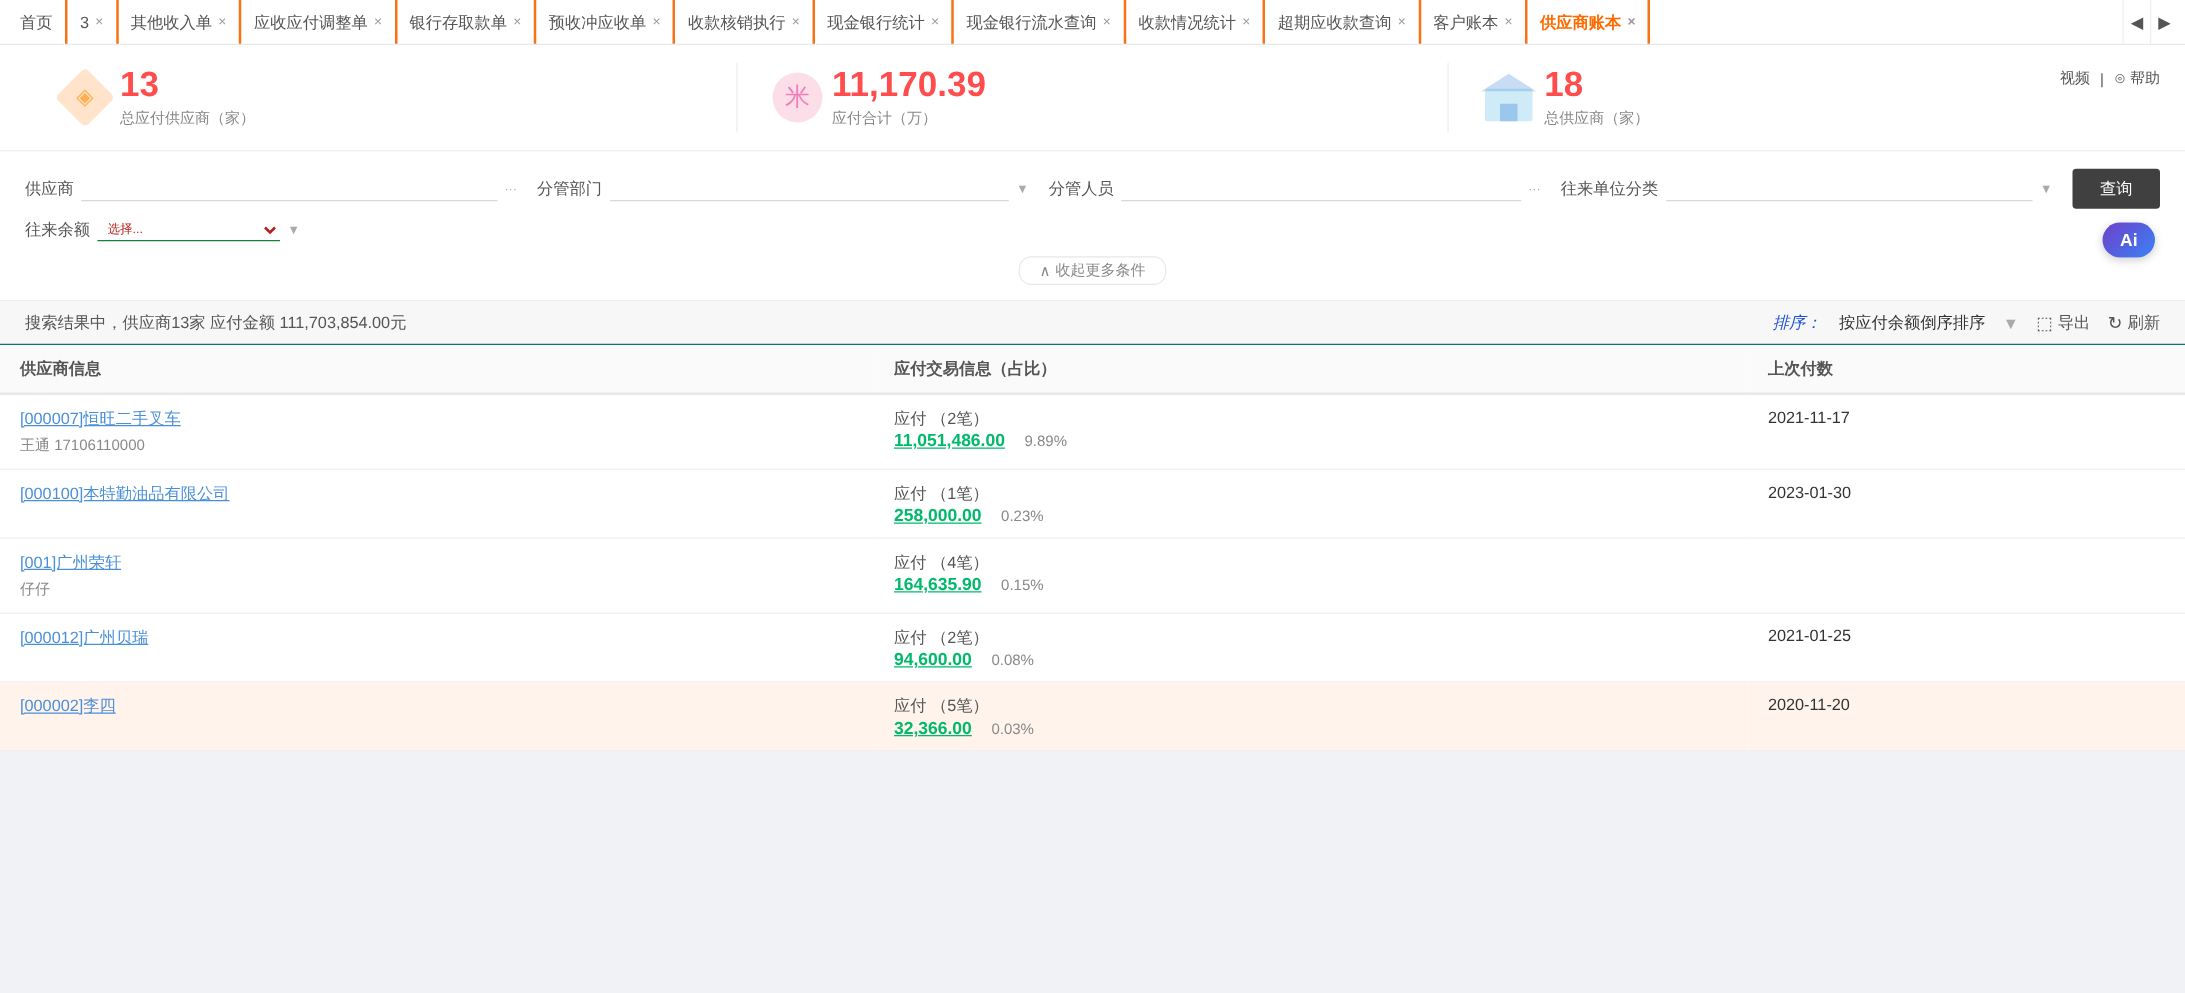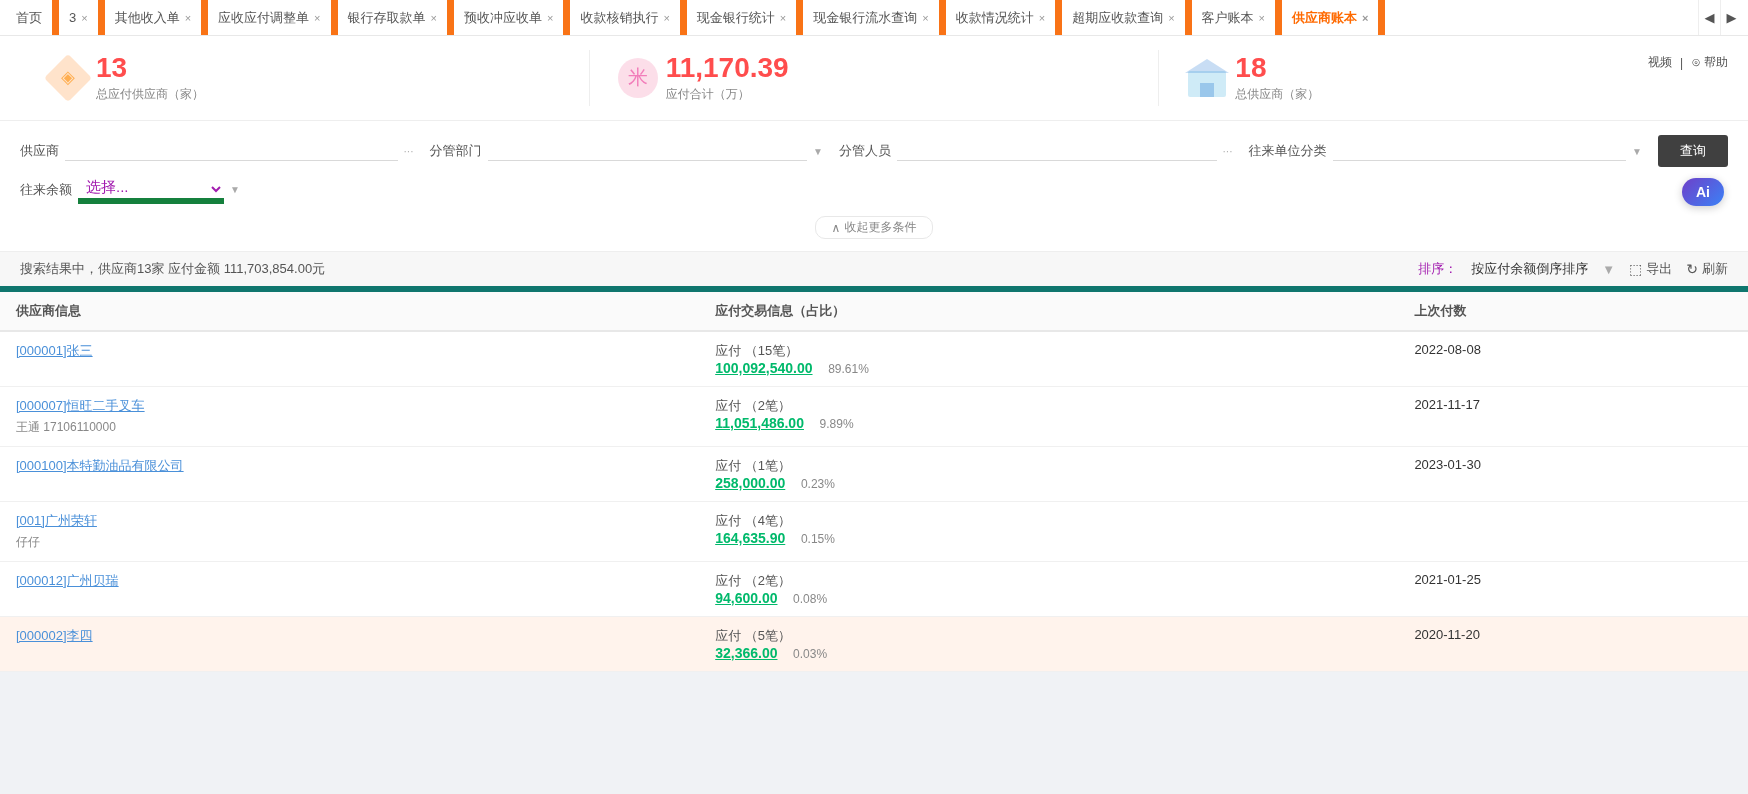--- a/index.html
+++ b/index.html
@@ -17,21 +17,21 @@
     }
     .nav-tab {
       display: flex;
       align-items: center;
       padding: 0 10px;
       height: 36px;
       white-space: nowrap;
       cursor: pointer;
       font-size: 13px;
       color: #555;
-      border-right: 7px solid #f97316;
+      border-right: 2px solid #f97316;
       flex-shrink: 0;
     }
     .nav-tab.active { color: #ff6a00; font-weight: bold; }
     .nav-tab .close-icon { margin-left: 5px; color: #999; font-size: 11px; cursor: pointer; }
     .nav-nav-arrows {
       display: flex;
       align-items: center;
       margin-left: auto;
       flex-shrink: 0;
     }
@@ -112,25 +112,25 @@
       border-bottom: 1px solid #d9d9d9;
       outline: none;
       padding: 2px 4px;
       font-size: 13px;
       color: #333;
       min-width: 0;
     }
     .filter-select {
       flex: 1;
       border: none;
-      border-bottom: 6px solid #15803d;
+      border-bottom: 1px solid #15803d;
       outline: none;
       padding: 2px 4px;
-      font-size: 15px;
-      color: #a21caf;
+      font-size: 10px;
+      color: #b91c1c;
       background: transparent;
       cursor: pointer;
       min-width: 0;
     }
     .filter-dots { color: #aaa; font-size: 10px; cursor: pointer; flex-shrink: 0; }
     .filter-dropdown-icon { color: #aaa; font-size: 10px; flex-shrink: 0; }
     .btn-query {
       background: #404040;
       color: #fff;
       border: none;
@@ -154,26 +154,26 @@
       border-radius: 10px;
       background: #fff;
     }
 
     
     .results-bar {
       display: flex;
       align-items: flex-start;
       padding: 8px 20px;
       background: #f7f7f7;
-      border-bottom: 6px solid #0f766e;
+      border-bottom: 1px solid #0f766e;
       font-size: 13px;
       color: #555;
       gap: 8px;
     }
-    .results-bar .sort-label { color: #a21caf; }
+    .results-bar .sort-label { color: #1d4ed8; font-style: italic; }
     .results-bar .sort-value { color: #333; cursor: pointer; }
     .results-actions {
       margin-left: auto;
       display: flex; align-items: center; gap: 14px;
     }
     .action-btn {
       display: flex; align-items: center; gap: 4px;
       color: #555; cursor: pointer; font-size: 13px;
     }
     .action-icon { font-size: 14px; }
@@ -383,33 +383,20 @@
   <table class="data-table">
     <thead>
       <tr>
         <th>供应商信息</th>
         <th>应付交易信息（占比）</th>
         <th>上次付数</th>
       </tr>
     </thead>
     <tbody id="table-body">
 
-    <tr>
-          <td style="width: 40%;"><span class="supplier-link">[000001]张三</span></td>
-          <td style="width: 40%;">
-      <div>
-        <span class="payable-count">应付 （15笔）</span>
-      </div>
-      <div>
-        <span class="payable-amount">100,092,540.00</span>
-        <span class="payable-pct">89.61%</span>
-      </div>
-    </td>
-          <td style="width: 20%;"><span class="last-pay-date">2022-08-08</span></td>
-        </tr>
         <tr>
           <td style="width: 40%;"><span class="supplier-link">[000007]恒旺二手叉车</span><div class="supplier-sub">王通  17106110000</div></td>
           <td style="width: 40%;">
       <div>
         <span class="payable-count">应付 （2笔）</span>
       </div>
       <div>
         <span class="payable-amount">11,051,486.00</span>
         <span class="payable-pct">9.89%</span>
       </div>

